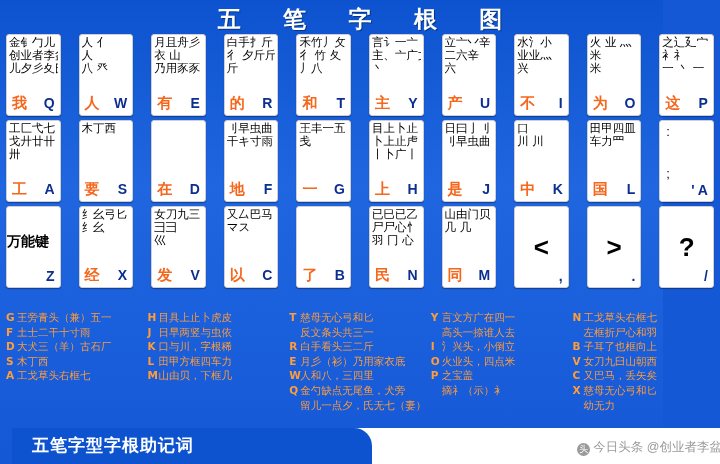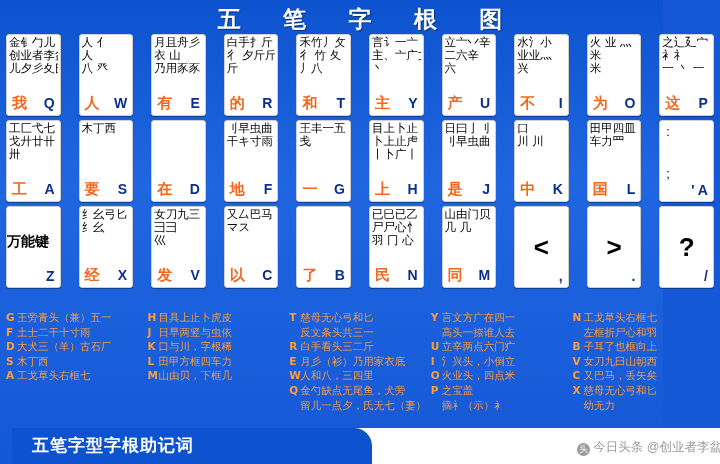--- a/index.html
+++ b/index.html
@@ -416,21 +416,20 @@
       <div class="mline"><span class="ltr">R</span><span>白手看头三二斤</span></div>
       <div class="mline"><span class="ltr">E</span><span>月彡（衫）乃用家衣底</span></div>
       <div class="mline"><span class="ltr">W</span><span>人和八，三四里</span></div>
       <div class="mline"><span class="ltr">Q</span><span>金勺缺点无尾鱼，犬旁</span></div>
       <div class="mline"><span class="ltr"></span><span>留儿一点夕，氏无七（妻）</span></div>
     </div>
 
     <div class="mcol">
       <div class="mline"><span class="ltr">Y</span><span>言文方广在四一</span></div>
       <div class="mline"><span class="ltr"></span><span>高头一捺谁人去</span></div>
-      <div class="mline"><span class="ltr">U</span><span>立辛两点六门疒</span></div>
       <div class="mline"><span class="ltr">I</span><span>氵兴头，小倒立</span></div>
       <div class="mline"><span class="ltr">O</span><span>火业头，四点米</span></div>
       <div class="mline"><span class="ltr">P</span><span>之宝盖</span></div>
       <div class="mline"><span class="ltr"></span><span>摘礻（示）衤</span></div>
     </div>
 
     <div class="mcol">
       <div class="mline"><span class="ltr">N</span><span>工戈草头右框七</span></div>
       <div class="mline"><span class="ltr"></span><span>左框折尸心和羽</span></div>
       <div class="mline"><span class="ltr">B</span><span>子耳了也框向上</span></div>

